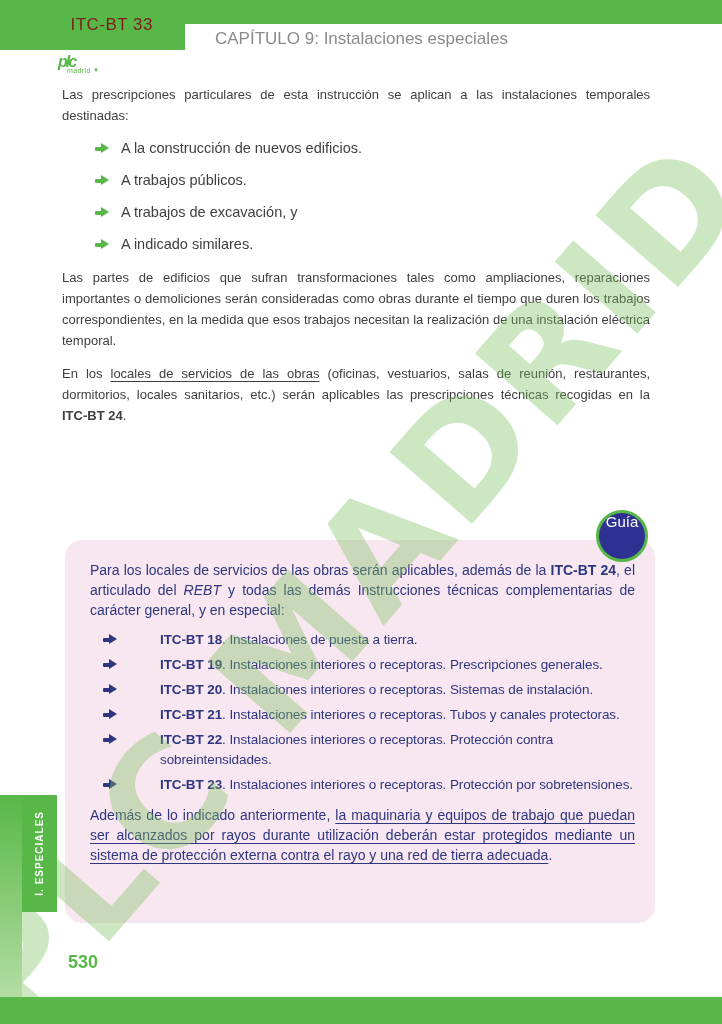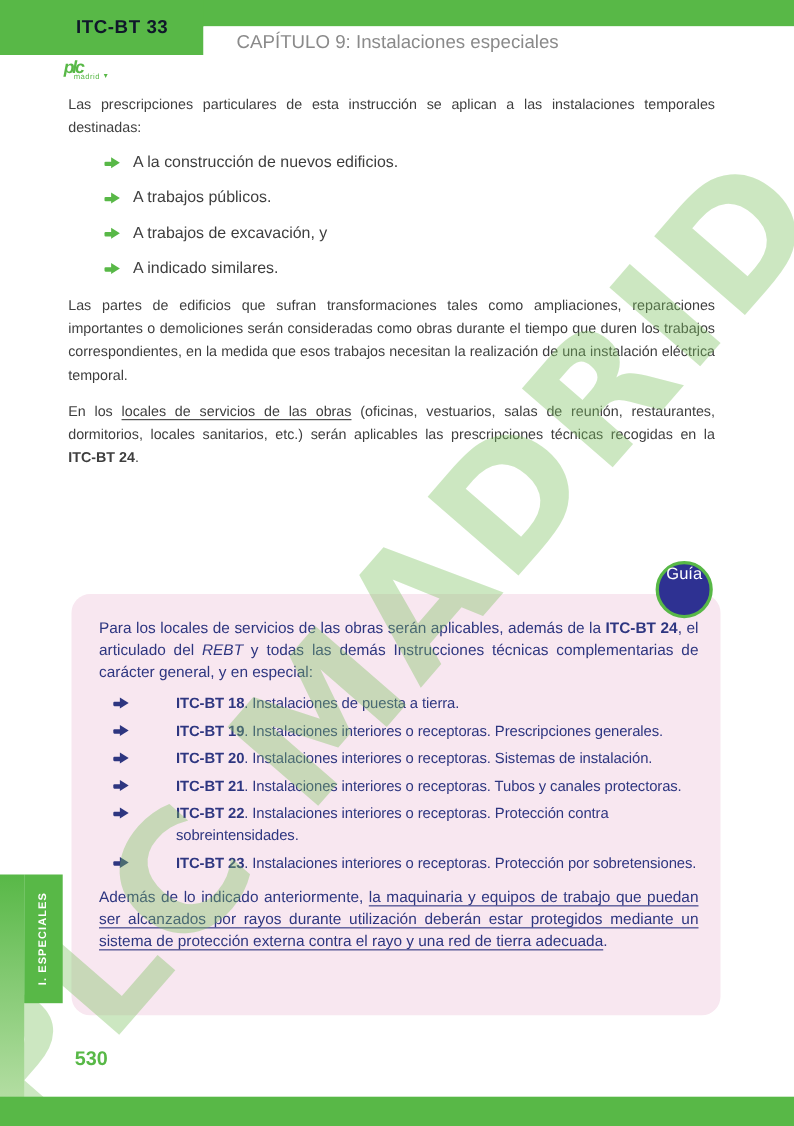--- a/index.html
+++ b/index.html
@@ -14,21 +14,21 @@
   html,body{margin:0;padding:0;}
   body{
     width:722px;height:1024px;position:relative;overflow:hidden;
     background:#ffffff;
     font-family:"Liberation Sans", sans-serif;
   }
   
   .header-strip{position:absolute;left:0;top:0;width:722px;height:24px;background:var(--green);}
   .header-block{
     position:absolute;left:0;top:0;width:185px;height:50px;background:var(--green);
-    color:#0f172a;font-weight:bold;font-size:17px;letter-spacing:.5px;
+    color:#7f1d1d;font-weight:normal;font-size:17px;letter-spacing:.5px;
     display:flex;align-items:center;justify-content:flex-end;padding-right:32px;
   }
   .chapter-box{
     position:absolute;left:185px;top:24px;width:537px;height:30px;background:#fff;
     color:var(--gray);font-size:17px;display:flex;align-items:center;padding-left:30px;
   }
   
   .logo{position:absolute;left:58px;top:54px;color:var(--green);line-height:1;z-index:12;}
   .logo-mark{font-weight:bold;font-size:16px;letter-spacing:-2px;font-style:italic;}
   .logo-sub{display:block;font-size:7px;margin:-3px 0 0 9px;letter-spacing:.4px;}

